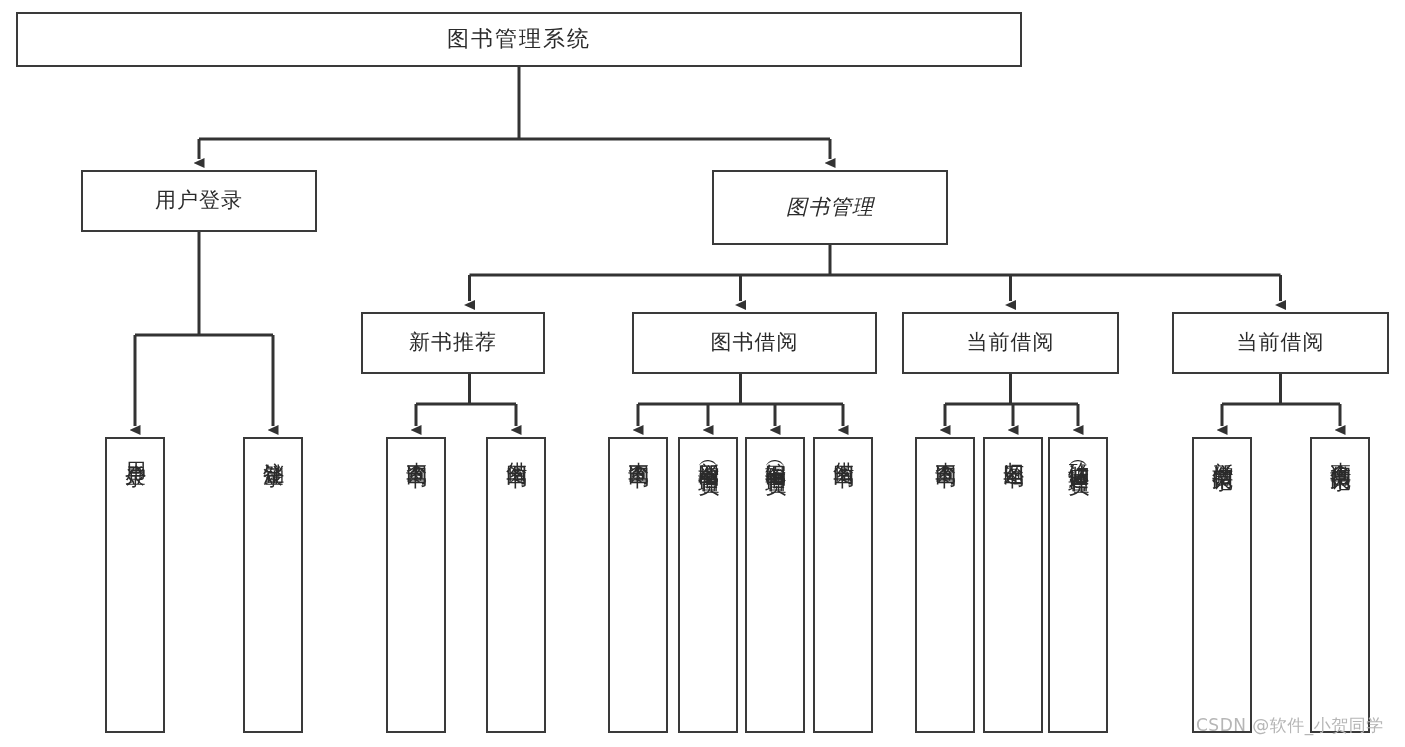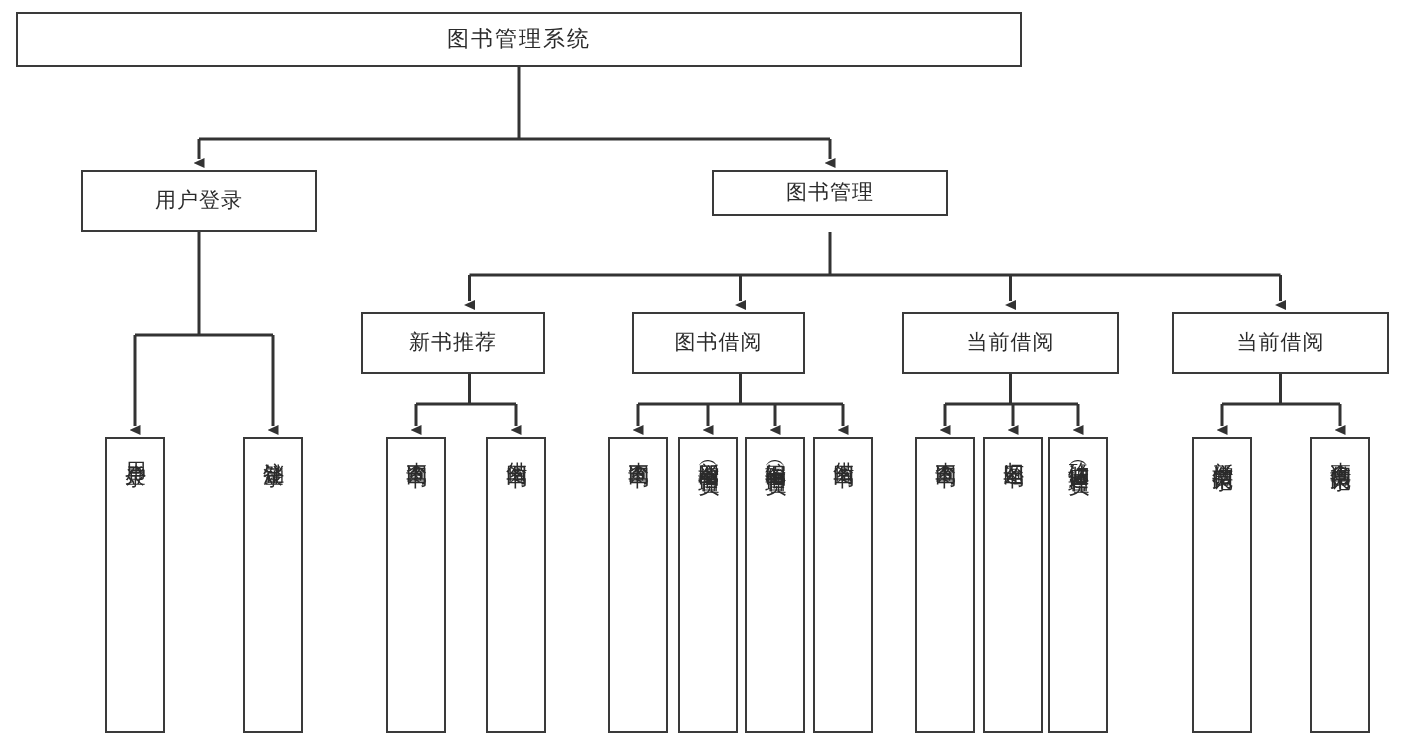--- a/index.html
+++ b/index.html
@@ -113,27 +113,27 @@
       </g>
   </svg>
 
   <div id="nodes">
       <div class="node node-h node-root" style="left: 16px; top: 12px; width: 1006px; height: 55px;">
         <span>图书管理系统</span>
       </div>
       <div class="node node-h" style="left: 81px; top: 170px; width: 236px; height: 62px;">
         <span>用户登录</span>
       </div>
-      <div class="node node-h" style="left: 712px; top: 170px; width: 236px; height: 46px;">
+      <div class="node node-h" style="left: 712px; top: 170px; width: 236px; height: 75px; font-style: italic;">
         <span>图书管理</span>
       </div>
       <div class="node node-h" style="left: 361px; top: 312px; width: 184px; height: 62px;">
         <span>新书推荐</span>
       </div>
-      <div class="node node-h" style="left: 632px; top: 312px; width: 173px; height: 62px;">
+      <div class="node node-h" style="left: 632px; top: 312px; width: 245px; height: 62px;">
         <span>图书借阅</span>
       </div>
       <div class="node node-h" style="left: 902px; top: 312px; width: 217px; height: 62px;">
         <span>当前借阅</span>
       </div>
       <div class="node node-h" style="left: 1172px; top: 312px; width: 217px; height: 62px;">
         <span>当前借阅</span>
       </div>
       <div class="node node-v" style="left: 105px; top: 437px; width: 60px; height: 296px;">
         <span class="vtext">用户登录</span>
@@ -169,13 +169,14 @@
         <span class="vtext">确认归还（管理员）</span>
       </div>
       <div class="node node-v" style="left: 1192px; top: 437px; width: 60px; height: 296px;">
         <span class="vtext">新增借阅记录</span>
       </div>
       <div class="node node-v" style="left: 1310px; top: 437px; width: 60px; height: 296px;">
         <span class="vtext">查询借阅记录</span>
       </div>
     </div>
 
+  <div class="watermark" style="left: 1196px; top: 714px;">CSDN @软件_小贺同学</div>
 </div>
 
 </body></html>

